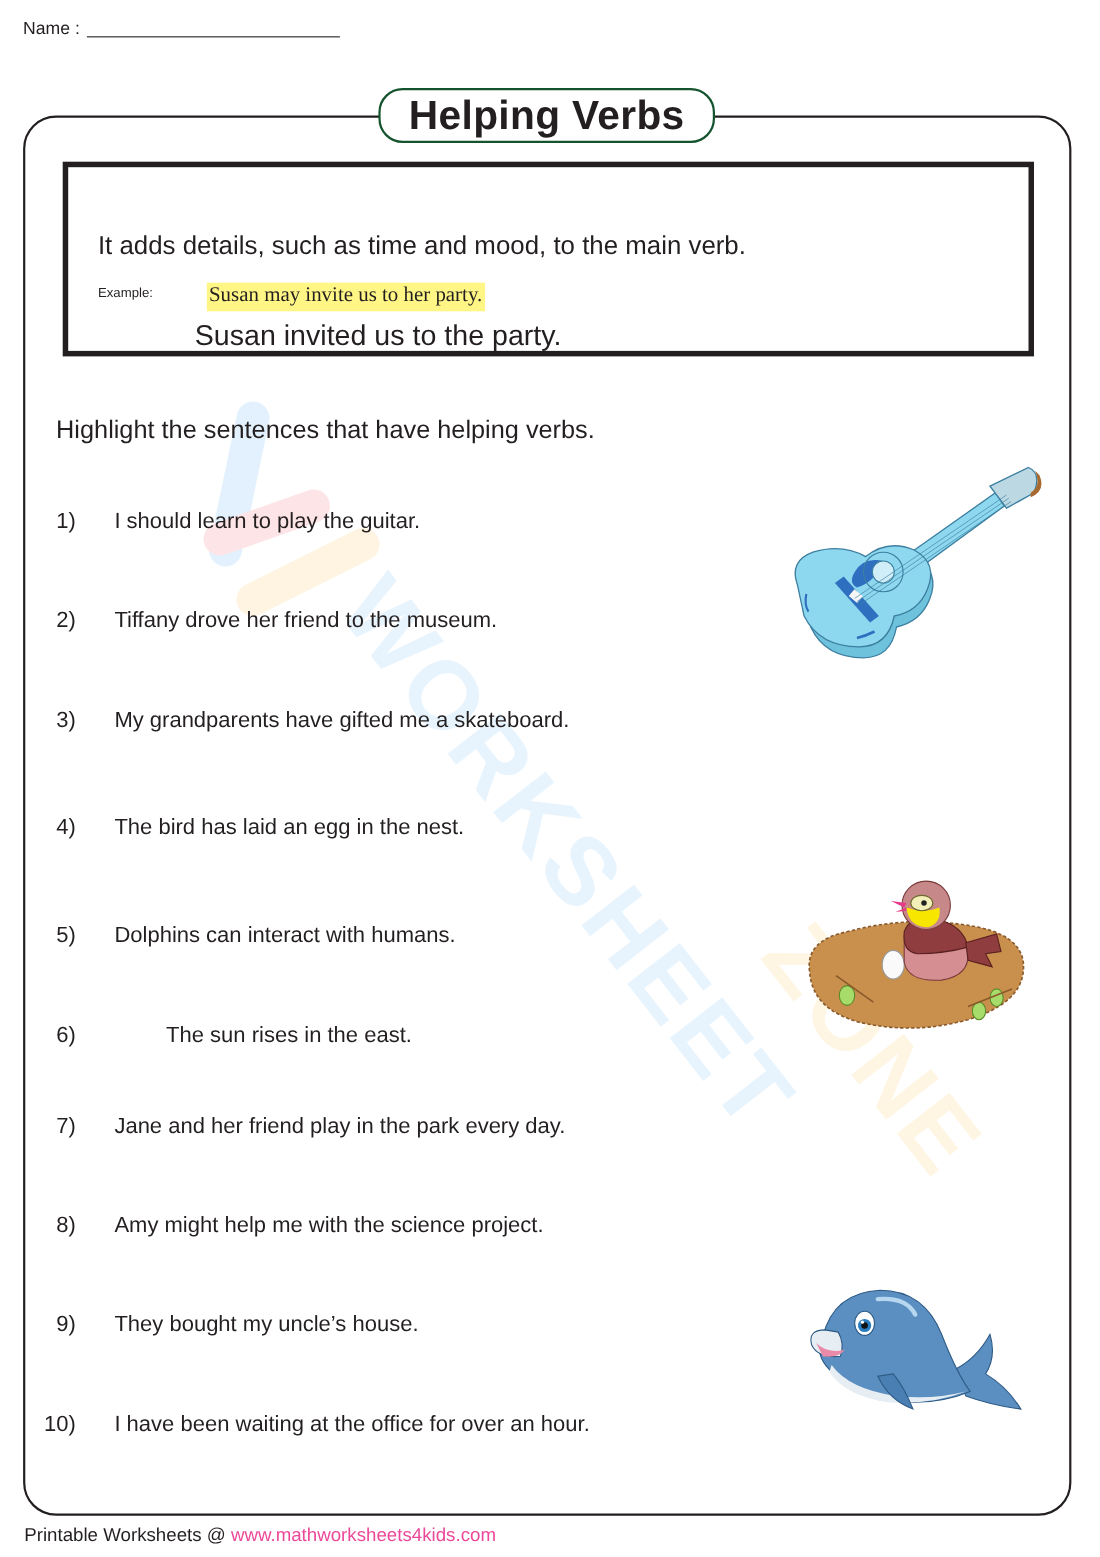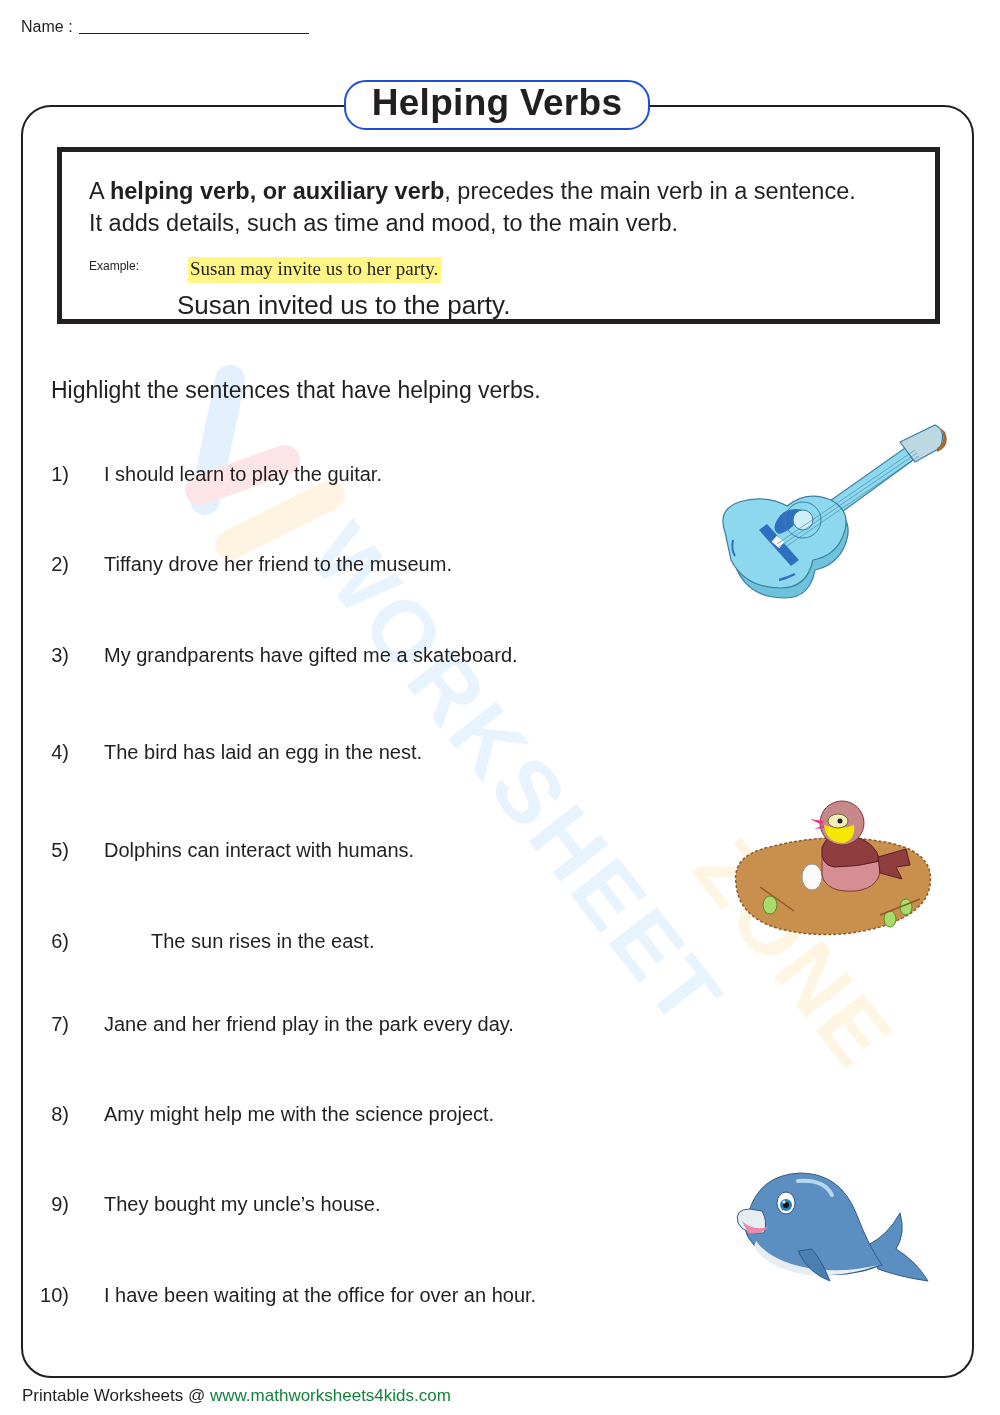--- a/index.html
+++ b/index.html
@@ -15,22 +15,22 @@
     .name-line {
       display: inline-block; width: 230px; height: 0;
       border-bottom: 1.5px solid #231f20; margin-left: 6px; margin-bottom: 2px;
     }
     .frame {
       position: absolute; left: 21px; top: 105px; width: 953px; height: 1273px;
       border: 2px solid #231f20; border-radius: 30px; box-sizing: border-box;
     }
     .title-pill {
       position: absolute; left: 344px; top: 80px; width: 306px; height: 50px;
-      border: 2px solid #1d4ed8; border-radius: 22px; background: #fff;
-      box-sizing: border-box; display: flex; justify-content: center;
+      border: 2px solid #14532d; border-radius: 22px; background: #fff;
+      box-sizing: border-box; display: flex; align-items: center; justify-content: center;
       font-weight: bold; font-size: 37px; letter-spacing: 0.3px;
     }
     .def-box {
       position: absolute; left: 57px; top: 147px; width: 883px; height: 177px;
       border: 5px solid #231f20; box-sizing: border-box; background: #fff;
     }
     .def-line {
       position: absolute; left: 27px; font-size: 23.5px; white-space: nowrap;
     }
     .def-line b { font-weight: bold; }
@@ -41,21 +41,21 @@
     }
     .ex-2 { position: absolute; left: 115px; top: 138px; font-size: 26px; }
     .instruction {
       position: absolute; left: 51px; top: 377px; font-size: 23px;
     }
     .q-num { position: absolute; font-size: 20px; text-align: right; width: 30px; }
     .q-text { position: absolute; left: 104px; font-size: 20px; white-space: nowrap; }
     .footer {
       position: absolute; left: 22px; top: 1386px; font-size: 17px;
     }
-    .footer .link { color: #15803d; }
+    .footer .link { color: #ec4899; }
     .watermark { position: absolute; left: 0; top: 0; pointer-events: none; }
     .pic { position: absolute; }
   </style>
 </head>
 <body>
 
 <svg class="watermark" width="1000" height="1415" viewBox="0 0 1000 1415">
   <g opacity="0.13">
     <line x1="230" y1="380" x2="205" y2="500" stroke="#2a9df4" stroke-width="30" stroke-linecap="round"></line>
     <line x1="200" y1="490" x2="285" y2="460" stroke="#f0384a" stroke-width="30" stroke-linecap="round"></line>
@@ -70,23 +70,20 @@
   <span class="name-line"></span>
 </div>
 
 <div class="frame"></div>
 
 <div class="title-pill">
   <span>Helping Verbs</span>
 </div>
 
 <div class="def-box">
-  <div class="def-line" style="top:26px;">
-    <span>A </span><b>helping verb, or auxiliary verb</b><span>, precedes the main verb in a sentence.</span>
-  </div>
   <div class="def-line" style="top:58px;">It adds details, such as time and mood, to the main verb.</div>
   <div class="ex-label">Example:</div>
   <div class="ex-1">Susan may invite us to her party.</div>
   <div class="ex-2">Susan invited us to the party.</div>
 </div>
 
 <div class="instruction">Highlight the sentences that have helping verbs.</div>
 
 <div>
   <div>

